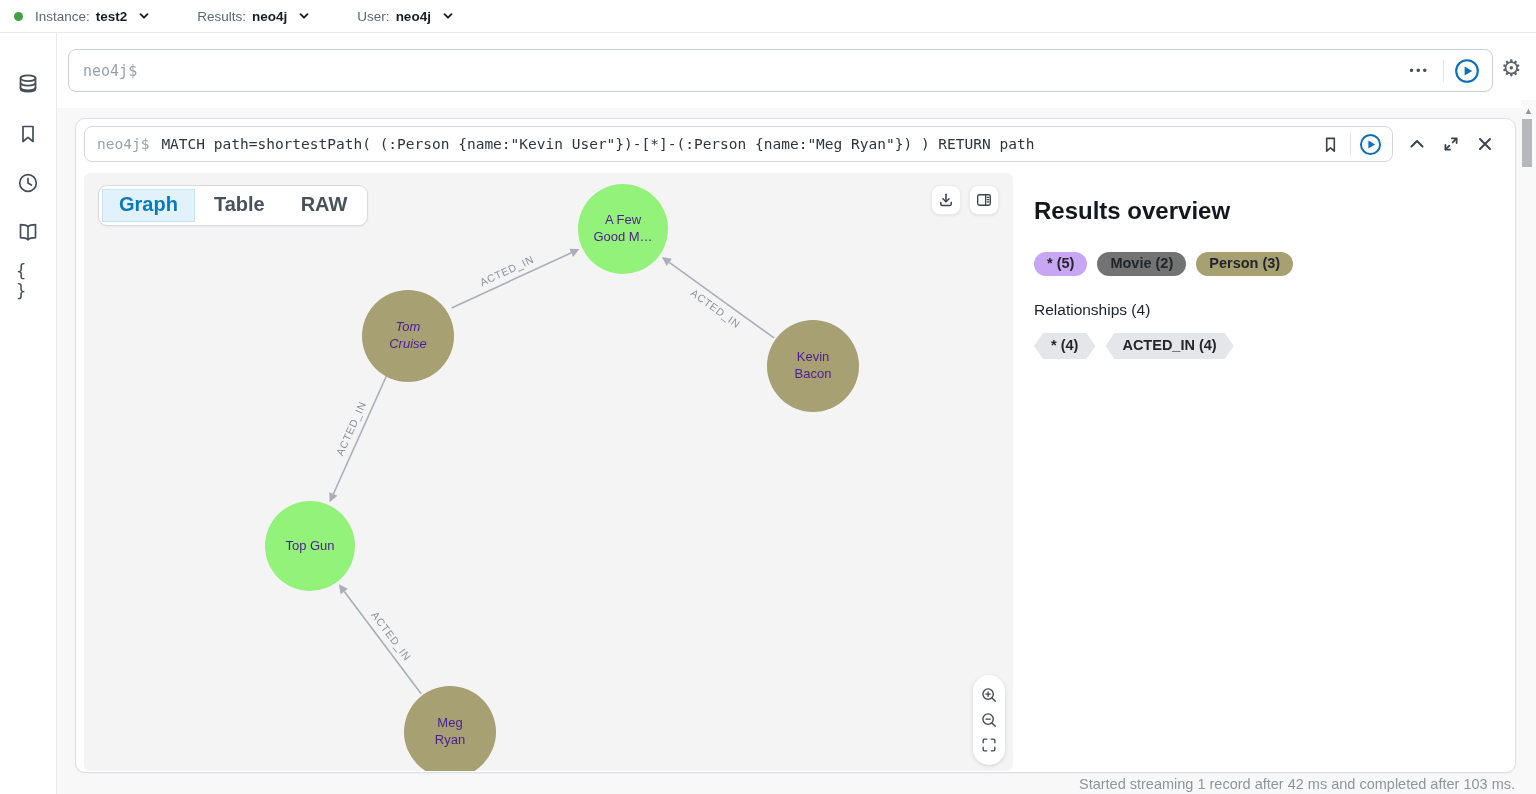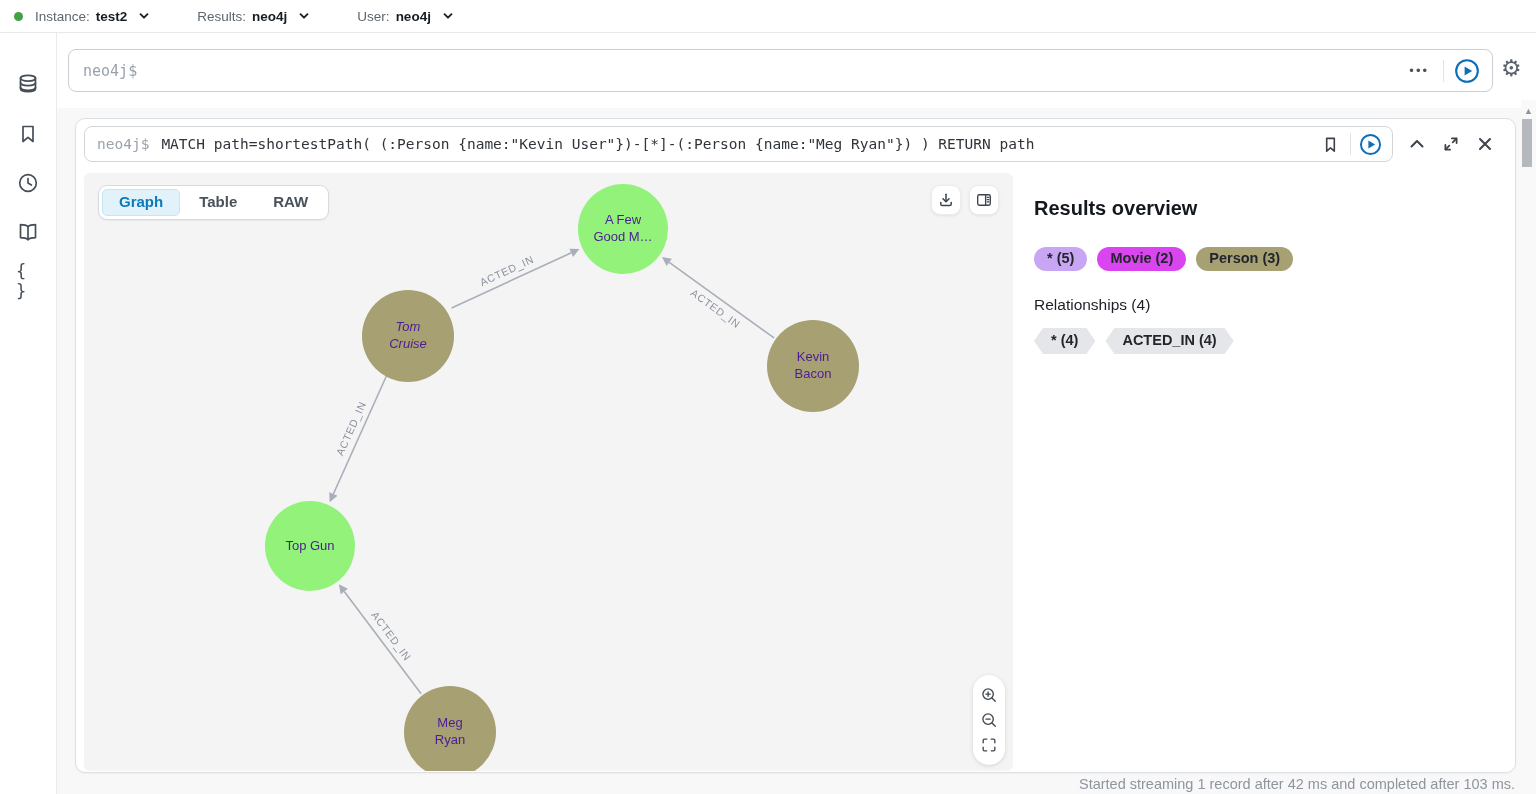--- a/index.html
+++ b/index.html
@@ -44,39 +44,39 @@
   .frame-query { color:#30353b; white-space:nowrap; overflow:hidden; flex:1; }
   .fi-icon { display:flex; align-items:center; justify-content:center; cursor:pointer; color:#3c434c; }
   .frame-actions { display:flex; align-items:center; gap:13px; margin-left:13px; }
   .frame-actions .fi-icon { width:21px; height:21px; }
 
   
   .graph-area { position:absolute; left:8px; top:54px; width:929px; height:598px;
     background:#f4f4f5; border-radius:6px; overflow:hidden; }
   .view-tabs { position:absolute; left:14px; top:12px; display:flex; gap:2px; background:#fff;
     border:1px solid #d6dade; border-radius:9px; padding:3px; box-shadow:0 1px 2px rgba(0,0,0,.05); z-index:3; }
-  .tab { padding:3px 16px 5px; font-size:15px; font-weight:600; color:#49525b; border-radius:5px;
+  .tab { padding:3px 16px 5px; font-size:20px; font-weight:600; color:#49525b; border-radius:0;
     border:1px solid transparent; cursor:pointer; }
   .tab.active { background:#e1f2fb; color:#0a7ab8; border-color:#c6e6f6; font-weight:700; }
   .ga-btn { position:absolute; top:12px; width:30px; height:30px; background:#fff; border:1px solid #eaecef;
     border-radius:9px; box-shadow:0 1px 3px rgba(0,0,0,.08); display:flex; align-items:center; justify-content:center;
     color:#3c444d; cursor:pointer; z-index:3; }
   .ga-download { right:52px; } .ga-panel { right:14px; }
   .zoom-ctrls { position:absolute; right:8px; bottom:6px; width:32px; height:90px; background:#fff;
     border-radius:16px; box-shadow:0 1px 4px rgba(0,0,0,.13); display:flex; flex-direction:column;
     align-items:center; justify-content:space-around; padding:7px 0; z-index:3; }
   .zoom-ctrls .fi-icon { width:18px; height:18px; color:#40474f; }
   .gnode { position:absolute; border-radius:50%; display:flex; align-items:center; justify-content:center;
     text-align:center; font-size:13px; line-height:1.3; color:#4c1d95; white-space:pre-line; cursor:pointer; z-index:2; }
   .edges-svg { position:absolute; left:0; top:0; z-index:1; }
 
   
   .results-panel { position:absolute; left:937px; top:50px; right:0; bottom:0; background:#fff;
     border-radius:0 0 10px 0; padding:28px 44px 0 21px; }
-  .rp-title { font-size:20px; font-weight:700; color:#14181d; margin-bottom:27px; }
+  .rp-title { font-size:24px; font-weight:700; color:#14181d; margin-bottom:27px; }
   .rp-row { display:flex; align-items:center; justify-content:space-between; }
   .rp-heading { font-size:15.5px; color:#1c2127; }
   .sort-icon { width:18px; height:18px; color:#3e454d; cursor:pointer; }
   .badges { display:flex; gap:10px; margin-top:14px; flex-wrap:wrap; }
   .badge { font-size:14.5px; font-weight:700; color:#22262c; padding:3px 13px 5px; border-radius:13px; cursor:pointer; }
   .rel-badge { font-size:14.5px; font-weight:700; color:#22262c; padding:4px 17px 6px; background:#e5e6e9;
     cursor:pointer; clip-path:polygon(9px 0%, calc(100% - 9px) 0%, 100% 50%, calc(100% - 9px) 100%, 9px 100%, 0% 50%); }
   .rp-rel-heading { margin-top:25px; }
 
   
@@ -276,21 +276,21 @@
             <path d="M12.5 16.5H15c.8 0 1.5-.7 1.5-1.5v-2.5"></path>
         </svg>
       </span>
     </div>
   </div>
 
   <div class="results-panel">
     <div class="rp-title">Results overview</div>
     <div class="badges" id="node-badges">
         <span class="badge" style="background: rgb(201, 166, 243);">* (5)</span>
-        <span class="badge" style="background: #d946ef;">Movie (2)</span>
+        <span class="badge" style="background: #737373;">Movie (2)</span>
         <span class="badge" style="background: rgb(166, 160, 114);">Person (3)</span>
       </div>
     <div class="rp-heading rp-rel-heading">Relationships (4)</div>
     <div class="badges" id="rel-badges">
         <span class="rel-badge">* (4)</span>
         <span class="rel-badge">ACTED_IN (4)</span>
       </div>
   </div>
 </div>
 

